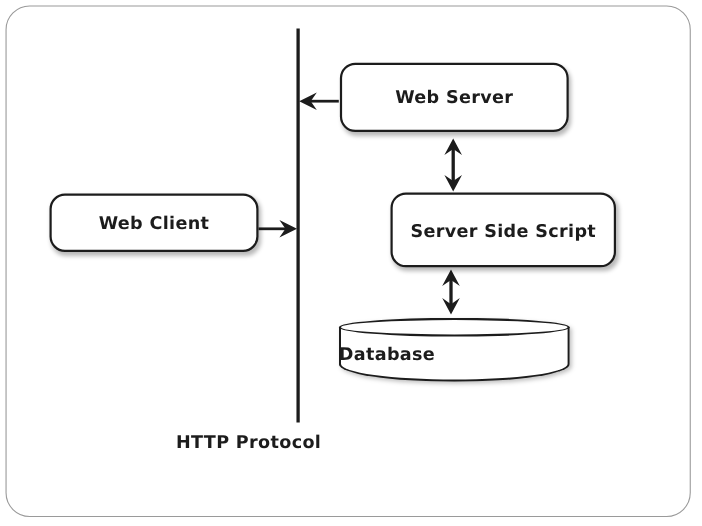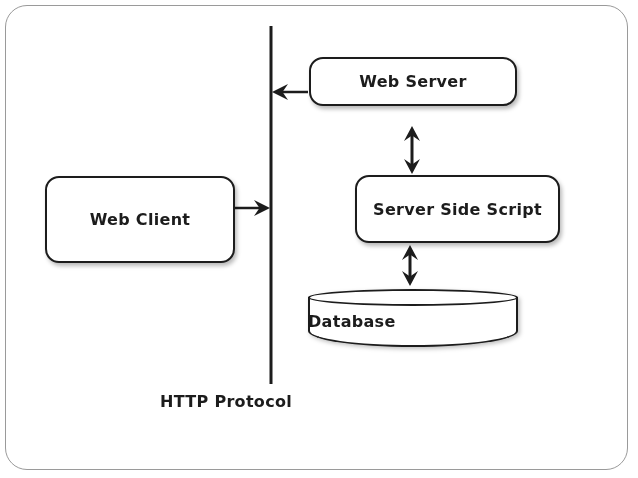--- a/index.html
+++ b/index.html
@@ -41,22 +41,22 @@
     align-items: center;
     justify-content: center;
   }
   .node-label, .db-label, .line-label {
     font-weight: bold;
     font-size: 16px;
     letter-spacing: 0.3px;
     color: #1c1c1c;
     white-space: nowrap;
   }
-  #node-web-server   { left: 309px; top: 57px;  width: 208px; height: 49px; }
-  #node-web-client   { left: 45px;  top: 176px; width: 190px; height: 87px; justify-content: center; }
+  #node-web-server   { left: 309px; top: 57px;  width: 208px; height: 63px; }
+  #node-web-client   { left: 45px;  top: 176px; width: 190px; height: 53px; justify-content: center; }
   #node-server-side-script { left: 312px; top: 175px; width: 205px; height: 68px; margin-left: 43px; }
 
   .cylinder {
     position: absolute;
     left: 308px; top: 289px;
     width: 210px; height: 64px;
     filter: drop-shadow(2px 2px 2px rgba(0,0,0,0.25));
   }
   .db-top {
     position: absolute;

